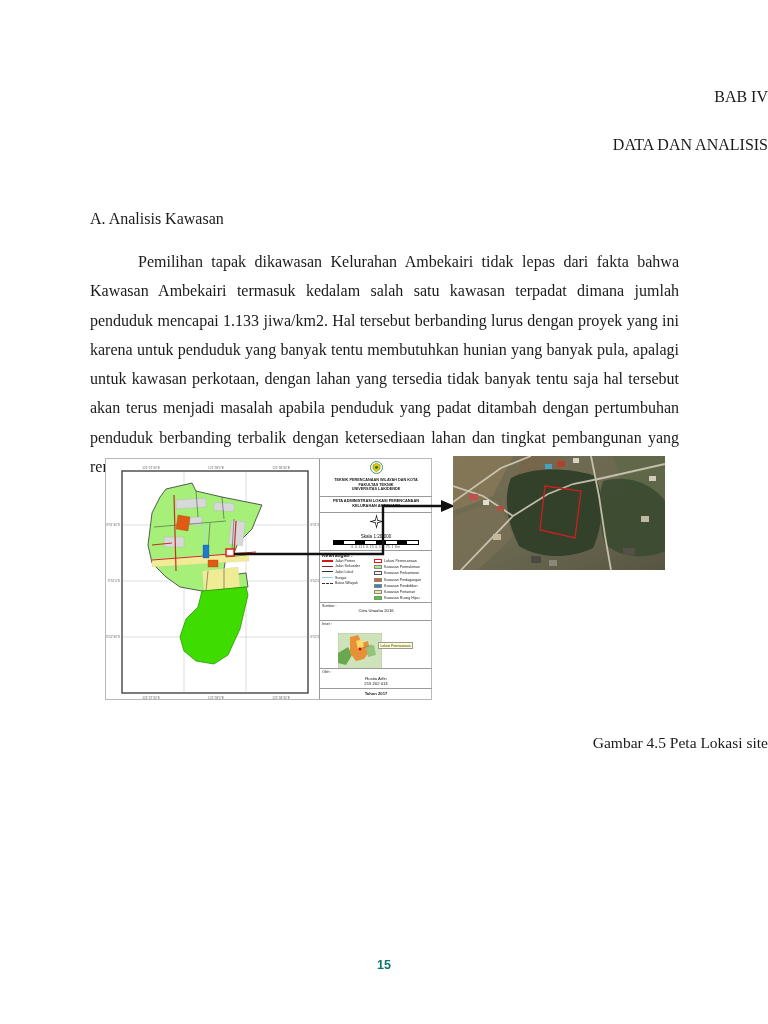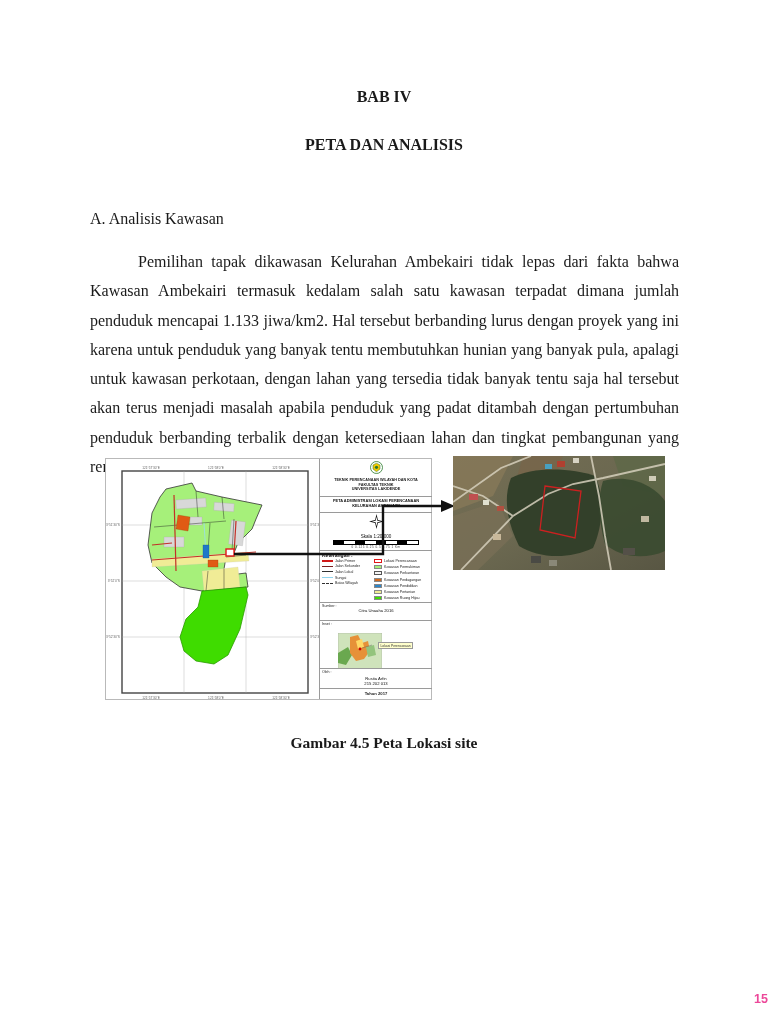--- a/index.html
+++ b/index.html
@@ -1,26 +1,26 @@
 <!DOCTYPE html>
 <html><head>
 <meta charset="utf-8">
 <style>
   html,body{margin:0;padding:0;background:#fff;}
   #page{position:relative;width:768px;height:1024px;background:#ffffff;overflow:hidden;
         font-family:"Liberation Serif",serif;color:#1a1a1a;}
-  .center{text-align:center;font-weight:bold;}
+  .center{text-align:right;}
   .chapter{position:absolute;top:88px;left:0;width:768px;font-size:16px;}
   .doctitle{position:absolute;top:136px;left:0;width:768px;font-size:16px;}
   .section{position:absolute;top:210px;left:90px;font-size:16px;}
   .para{position:absolute;top:247px;left:90px;width:589px;font-size:16px;line-height:29.3px;
         text-align:justify;text-indent:48px;}
   .caption{position:absolute;top:734px;left:0;width:768px;font-size:15.5px;}
-  .pagenum{position:absolute;top:992px;left:0;width:768px;text-align:right;
-           font-family:"Liberation Sans",sans-serif;font-size:12.5px;font-weight:bold;color:#ec4899;}
+  .pagenum{position:absolute;top:958px;left:0;width:768px;text-align:center;
+           font-family:"Liberation Sans",sans-serif;font-size:12.5px;font-weight:bold;color:#0f766e;}
 
   
   .sheet{position:absolute;left:105px;top:458px;width:327px;height:242px;background:#fff;
          border:1px solid #b9b9b9;box-sizing:border-box;display:flex;}
   .map-panel{position:relative;width:213px;height:100%;}
   .tblock{width:114px;height:100%;border-left:1px solid #9a9a9a;box-sizing:border-box;
           display:flex;flex-direction:column;font-family:"Liberation Sans",sans-serif;}
   .tsec{border-bottom:0.5px solid #9a9a9a;box-sizing:border-box;position:relative;overflow:hidden;}
   .s1{height:38px;text-align:center;padding-top:1px;}
   .s2{height:16px;text-align:center;}
@@ -68,21 +68,21 @@
 
   .sat{position:absolute;left:453px;top:456px;width:212px;height:114px;}
   .site-arrow{position:absolute;left:230px;top:498px;}
 </style>
 </head>
 <body>
 
 <div id="page">
 
   <div class="chapter center">BAB IV</div>
-  <div class="doctitle center">PETA DAN ANALISIS</div>
+  <div class="doctitle center">DATA DAN ANALISIS</div>
   <div class="section">A. Analisis Kawasan</div>
   <div class="para">Pemilihan tapak dikawasan Kelurahan Ambekairi tidak lepas dari fakta bahwa Kawasan Ambekairi termasuk kedalam salah satu kawasan terpadat dimana jumlah penduduk mencapai 1.133 jiwa/km2. Hal tersebut berbanding lurus dengan proyek yang ini karena untuk penduduk yang banyak tentu membutuhkan hunian yang banyak pula, apalagi untuk kawasan perkotaan, dengan lahan yang tersedia tidak banyak tentu saja hal tersebut akan terus menjadi masalah apabila penduduk yang padat ditambah dengan pertumbuhan penduduk berbanding terbalik dengan ketersediaan lahan dan tingkat pembangunan yang rendah.</div>
 
   <div class="sheet">
 
     <div class="map-panel">
       <svg width="213" height="242" viewBox="0 0 213 242">
 
         <rect x="16" y="12" width="186" height="222" fill="none" stroke="#444" stroke-width="1.4"></rect>
         <line x1="78" y1="12" x2="78" y2="234" stroke="#aaa" stroke-width="0.4"></line>

